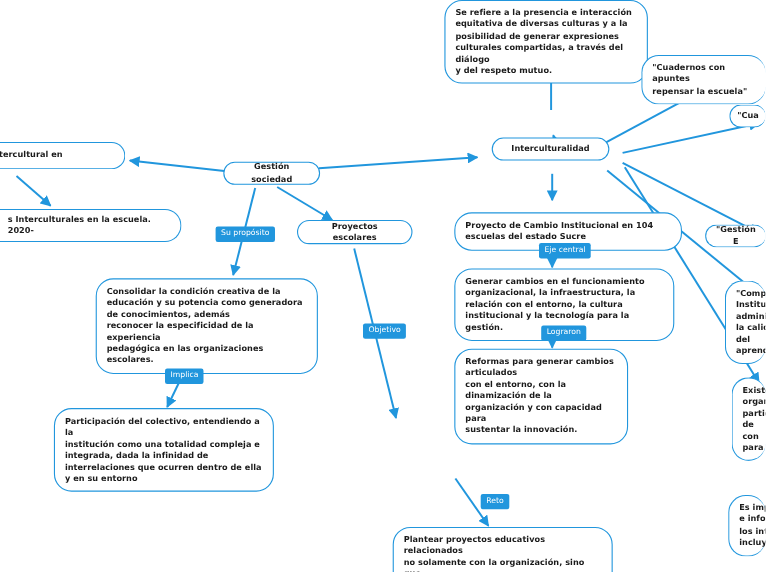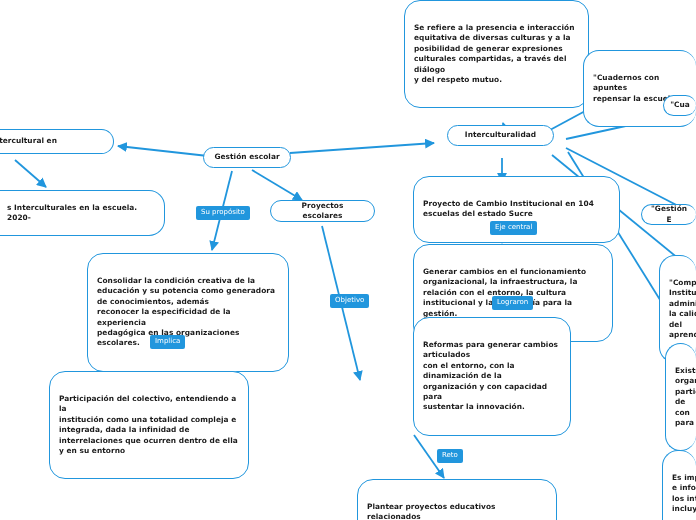--- a/index.html
+++ b/index.html
@@ -30,21 +30,21 @@
     position: absolute;
     box-sizing: border-box;
     border: 1.4px solid #2196dd;
     border-radius: 14px;
     background: #ffffff;
     color: #1a1a1a;
     font-weight: bold;
     font-size: 7.4px;
     line-height: 10.4px;
     letter-spacing: 0.05px;
-    padding: 22px 9px;
+    padding: 6px 9px;
     z-index: 3;
   }
   .node.center {
     display: flex;
     align-items: center;
     justify-content: center;
     text-align: center;
     padding: 4px 10px;
     border-radius: 20px;
   }
@@ -145,28 +145,28 @@
   <div class="node center" style="left:447px; top:100px; width:107px; height:21px;margin-top:25px;">
     <span class="txt">Interculturalidad</span>
   </div>
 
 
   <div class="node center clip-left" style="left:-40px; top:129px; width:154px; height:25px;">
     <span class="txt" style="width:100%; text-align:right; padding-right:46px;">tercultural en</span>
   </div>
 
   <div class="node center" style="left:203px; top:147px; width:88px; height:21px;">
-    <span class="txt">Gestión escolar</span>
+    <span class="txt">Gestión sociedad</span>
   </div>
 
   <div class="node para clip-left" style="left:-40px; top:190px; width:205px; height:30px;">
     <span class="txt" style="padding-left:38px;">s Interculturales en la escuela. 2020-</span>
   </div>
 
-  <div class="node para" style="left:413px; top:176px; width:207px; min-height:31px;">
+  <div class="node para" style="left:413px; top:193px; width:207px; min-height:31px;">
     <span class="txt">Proyecto de Cambio Institucional en 104
 escuelas del estado Sucre</span>
   </div>
 
   <div class="node center clip-right" style="left:641px; top:204px; width:55px; height:21px;">
     <span class="txt">"Gestión E</span>
   </div>
 
   <div class="node center" style="left:270px; top:200px; width:105px; height:22px;">
     <span class="txt">Proyectos escolares</span>

